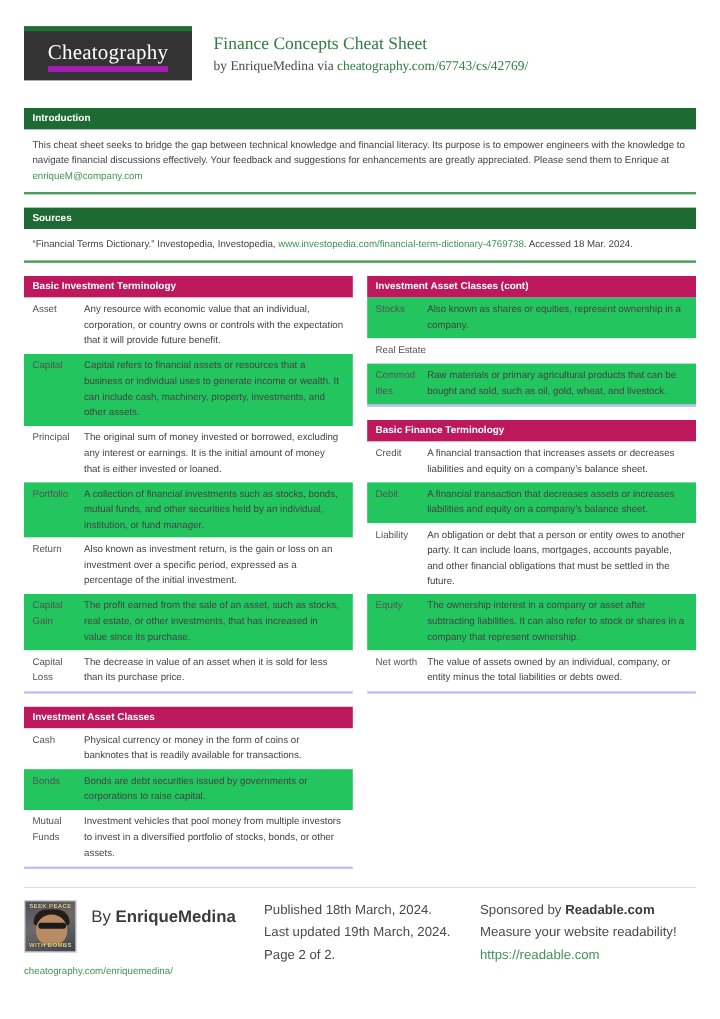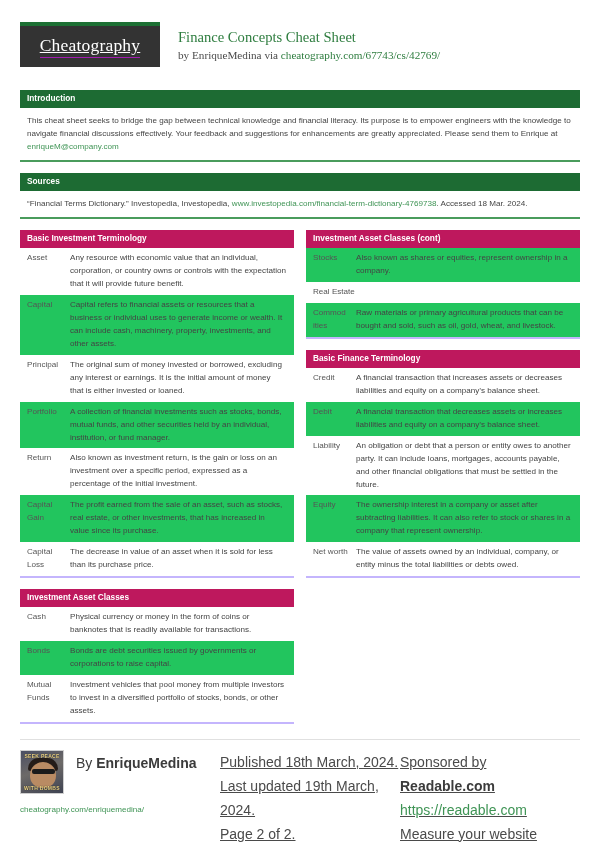--- a/index.html
+++ b/index.html
@@ -38,24 +38,23 @@
     display: flex;
     align-items: center;
     justify-content: center;
     flex: 0 0 auto;
   }
   .logo-text {
     font-family: "Liberation Serif", serif;
     color: #ffffff;
     font-size: 17.5px;
     letter-spacing: .2px;
-    border-bottom: 1px solid #a21caf;
+    border-bottom: 5px solid #a21caf;
     line-height: 1.15;
     padding-bottom: 1px;
-    text-decoration: underline;
   }
   .title-block {
     margin-left: 18px;
     padding-top: 6px;
   }
   .sheet-title {
     font-family: "Liberation Serif", serif;
     font-size: 14.6px;
     color: #2e7d3f;
     line-height: 1.25;
@@ -196,24 +195,23 @@
     line-height: 1.5;
   }
   .author-name b { font-weight: bold; }
   .author-link {
     font-size: 8.1px;
     color: #3f9455;
     margin-top: 10px;
     line-height: 1.5;
   }
   .foot-line {
-    font-size: 14px;
+    font-size: 11px;
     color: #4a4a4a;
     line-height: 1.72;
-    text-decoration: underline;
   }
   .foot-line .lnk { color: #3f9455; }
   .foot-line b { font-weight: bold; color: #3b3b3b; }
 </style>
 </head>
 <body>
 
 <div class="page">
 
   <div class="header">
@@ -369,19 +367,19 @@
     <div class="foot-col b">
       <div class="foot-line">Published 18th March, 2024.</div>
       <div class="foot-line">Last updated 19th March, 2024.</div>
       <div class="foot-line">Page 2 of 2.</div>
     </div>
 
     <div class="foot-col c">
       <div class="foot-line">
         <span>Sponsored by </span><b>Readable.com</b>
       </div>
+      <div class="foot-line">Measure your website readability!</div>
       <div class="foot-line"><span class="lnk">https://readable.com</span></div>
-      <div class="foot-line">Measure your website readability!</div>
     </div>
 
   </div>
 
 </div>
 
 </body></html>

